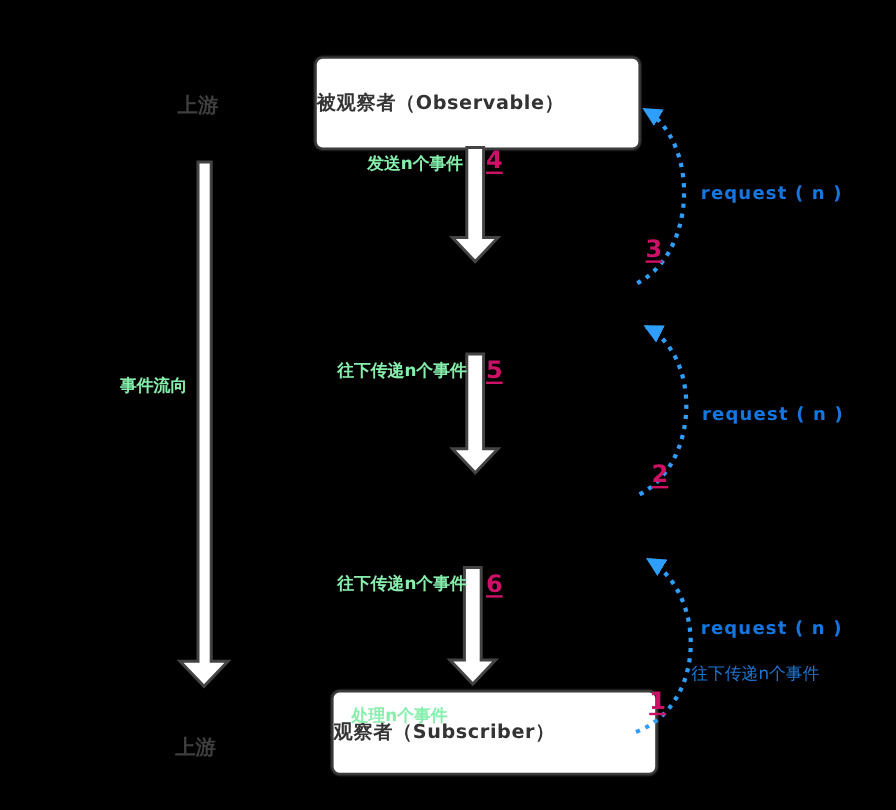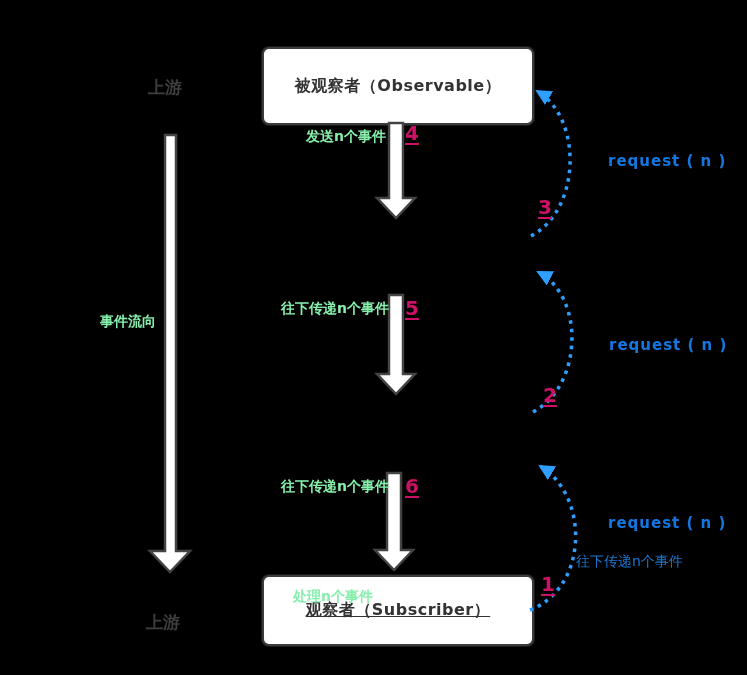--- a/index.html
+++ b/index.html
@@ -1,26 +1,26 @@
 <!DOCTYPE html>
 <html><head>
 <meta charset="utf-8">
 <style>
   html,body{margin:0;padding:0;background:#000;}
   .stage{position:relative;width:747px;height:675px;background:#000;overflow:hidden;
          font-family:"DejaVu Sans","Liberation Sans",sans-serif;}
   .stage svg{position:absolute;left:0;top:0;pointer-events:none;}
   .node{position:absolute;background:#fff;border:2px solid #3b3b3b;border-radius:7px;
-        display:flex;align-items:center;justify-content:center;
+        display:flex;align-items:center;justify-content:flex-start;
         color:#333;font-weight:bold;font-size:16px;letter-spacing:.5px;z-index:2;
         box-shadow:0 0 0 1px #1a1a1a;}
   .lbl{position:absolute;white-space:nowrap;z-index:4;text-align:center;}
   .gray{color:#3f3f3f;font-size:17px;font-weight:bold;}
   .blue{color:#86efac;font-size:14px;font-weight:bold;}
-  .req{color:#1476e0;font-size:15px;font-weight:bold;letter-spacing:1px;margin-left:24px;}
+  .req{color:#1476e0;font-size:15px;font-weight:bold;letter-spacing:1px;}
   .note{color:#1d77d3;font-size:14px;font-weight:normal;}
   .num{color:#cc1166;font-size:20px;font-weight:bold;text-decoration:underline;
        text-underline-offset:3px;}
   .arrows{z-index:3;}
 </style>
 </head>
 <body>
 
 <div class="stage">
 
@@ -38,21 +38,21 @@
     <polygon points="387,473 401,473 401,550 413,550 394,570 375,550 387,550" fill="#ffffff" stroke="#444444" stroke-width="2.5"></polygon>
 
     <path d="M 531 236 C 581 210, 583 118, 537 91" fill="none" stroke="#2e9fff" stroke-width="3.5" stroke-dasharray="3.5 5" marker-end="url(#arr)"></path>
     <path d="M 533 412 C 583 386, 585 296, 538 272" fill="none" stroke="#2e9fff" stroke-width="3.5" stroke-dasharray="3.5 5" marker-end="url(#arr)"></path>
     <path d="M 530 610 C 588 588, 590 496, 540 466" fill="none" stroke="#2e9fff" stroke-width="3.5" stroke-dasharray="3.5 5" marker-end="url(#arr)"></path>
   </svg>
 
   <div class="node" style="left:262px;top:47px;width:268px;height:74px;">
     <span>被观察者（Observable）</span>
   </div>
-  <div class="node" style="left:262px;top:575px;width:268px;height:67px;text-decoration:underline;">
+  <div class="node" style="left:276px;top:575px;width:268px;height:67px;">
     <span>观察者（Subscriber）</span>
   </div>
 
   <div class="lbl gray" style="left:148px;top:76px;">上游</div>
   <div class="lbl gray" style="left:146px;top:611px;">上游</div>
   <div class="lbl blue" style="left:100px;top:313px;font-family:Liberation Mono, monospace;">事件流向</div>
 
   <div class="lbl blue" style="left:306px;top:128px;">发送n个事件</div>
   <div class="lbl num" style="left:405px;top:121px;">4</div>
 

